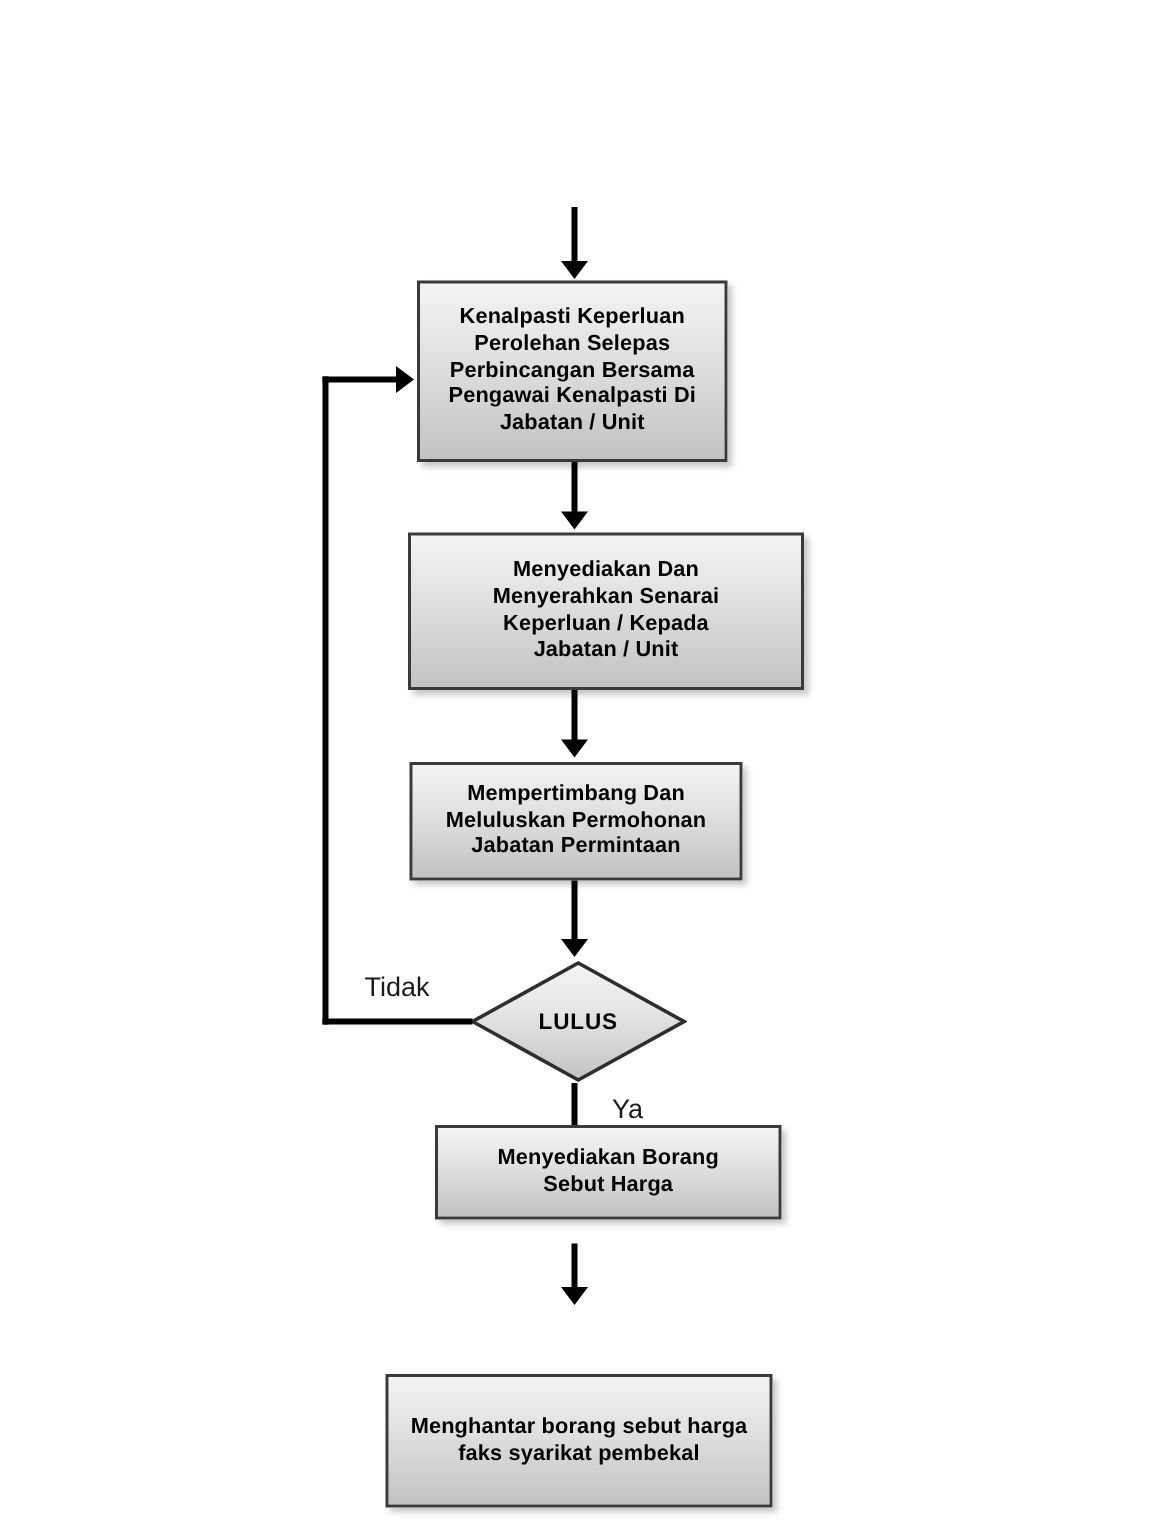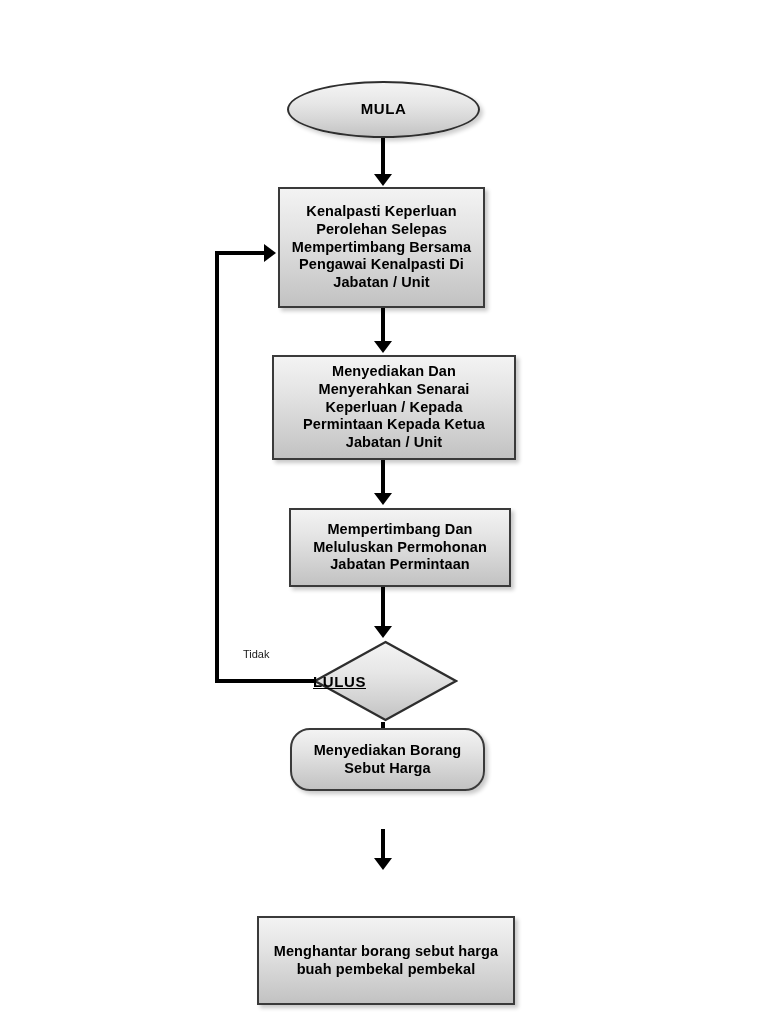--- a/index.html
+++ b/index.html
@@ -52,21 +52,21 @@
     background: linear-gradient(to bottom, #f4f4f4 0%, #e6e6e6 40%, #d3d3d3 75%, #c3c3c3 100%);
     box-shadow: 3px 3px 4px rgba(0,0,0,0.20);
     font-size: 15px;
     letter-spacing: 0.6px;
   }
 
   .decision-wrap {
     position: absolute;
     display: flex;
     align-items: center;
-    text-decoration: underline;
+    justify-content: center;
   }
   .decision-shape {
     position: absolute;
     left: 0;
     top: 0;
     width: 100%;
     height: 100%;
   }
   .decision-label {
     position: relative;
@@ -99,67 +99,63 @@
     width: 0;
     height: 0;
     border-top: 9px solid transparent;
     border-bottom: 9px solid transparent;
     border-left: 12px solid #000000;
   }
 
   .branch-label {
     position: absolute;
     font-family: "Liberation Sans", sans-serif;
-    font-size: 11px;
+    font-size: 18px;
     font-weight: normal;
     color: #1a1a1a;
     white-space: nowrap;
   }
 
   .line-break { display: block; }
 </style>
 </head>
 <body>
 
 <div id="flowchart">
 
-  <div class="node terminator" style="left:287px; top:81px; width:193px; height:57px;">
-    <span>MULA</span>
-  </div>
 
   <div class="conn conn-v" style="left:381px; top:138px; height:37px;"></div>
   <div class="arrowhead-down" style="left:374px; top:174px;"></div>
 
   <div class="node process" style="left:278px; top:187px; width:207px; height:121px;justify-content:center;">
     <div>
       <span class="line-break">Kenalpasti Keperluan</span>
       <span class="line-break">Perolehan Selepas</span>
-      <span class="line-break">Mempertimbang Bersama</span>
+      <span class="line-break">Perbincangan Bersama</span>
       <span class="line-break">Pengawai Kenalpasti Di</span>
       <span class="line-break">Jabatan / Unit</span>
     </div>
   </div>
 
   <div class="conn conn-v" style="left:381px; top:308px; height:34px;"></div>
   <div class="arrowhead-down" style="left:374px; top:341px;"></div>
 
-  <div class="node process" style="left:272px; top:355px; width:244px; height:105px;">
+  <div class="node process" style="left:272px; top:355px; width:264px; height:105px;">
     <div>
       <span class="line-break">Menyediakan Dan</span>
       <span class="line-break">Menyerahkan Senarai</span>
       <span class="line-break">Keperluan / Kepada</span>
-      <span class="line-break">Permintaan Kepada Ketua</span>
       <span class="line-break">Jabatan / Unit</span>
     </div>
   </div>
 
   <div class="conn conn-v" style="left:381px; top:460px; height:34px;"></div>
   <div class="arrowhead-down" style="left:374px; top:493px;"></div>
 
-  <div class="node process" style="left:289px; top:508px; width:222px; height:79px;align-items:center;">
+  <div class="node process" style="left:273px; top:508px; width:222px; height:79px;align-items:center;">
     <div>
       <span class="line-break">Mempertimbang Dan</span>
       <span class="line-break">Meluluskan Permohonan</span>
       <span class="line-break">Jabatan Permintaan</span>
     </div>
   </div>
 
   <div class="conn conn-v" style="left:381px; top:587px; height:40px;"></div>
   <div class="arrowhead-down" style="left:374px; top:626px;"></div>
 
@@ -183,30 +179,30 @@
   <div class="conn conn-v" style="left:215px; top:251px; height:432px;"></div>
 
   <div class="conn conn-h" style="left:215px; top:251px; width:51px;"></div>
   <div class="arrowhead-right" style="left:264px; top:244px;"></div>
   <div class="branch-label" style="left:243px; top:648px;">Tidak</div>
 
   <div class="conn conn-v" style="left:381px; top:722px; height:32px;"></div>
   <div class="arrowhead-down" style="left:374px; top:753px;"></div>
   <div class="branch-label" style="left:396px; top:729px;margin-left:12px;">Ya</div>
 
-  <div class="node process" style="left:290px; top:728px; width:195px; height:63px;border-radius:20px;">
+  <div class="node process" style="left:290px; top:750px; width:231px; height:63px;">
     <div>
       <span class="line-break">Menyediakan Borang</span>
       <span class="line-break">Sebut Harga</span>
     </div>
   </div>
 
   <div class="conn conn-v" style="left:381px; top:829px; height:30px;"></div>
   <div class="arrowhead-down" style="left:374px; top:858px;"></div>
 
   <div class="node process" style="left:257px; top:916px; width:258px; height:89px;">
     <div>
       <span class="line-break">Menghantar borang sebut harga</span>
-      <span class="line-break">buah pembekal pembekal</span>
+      <span class="line-break">faks syarikat pembekal</span>
     </div>
   </div>
 
 </div>
 
 </body></html>

